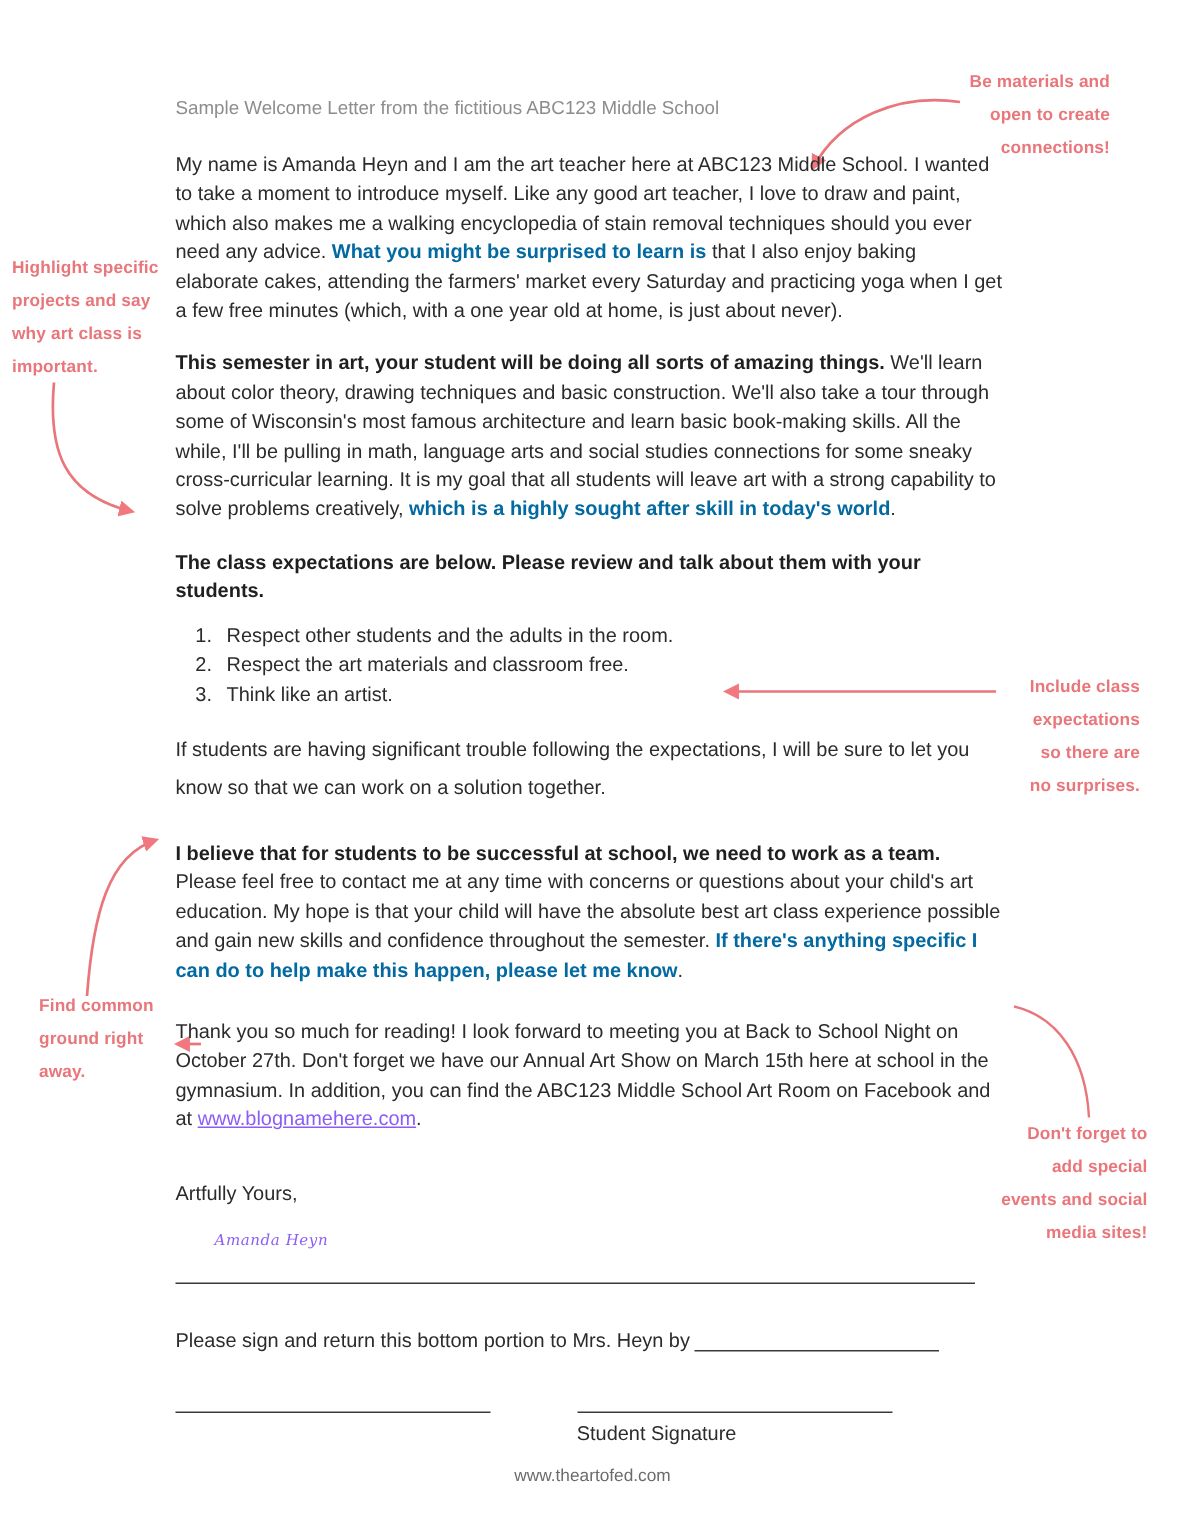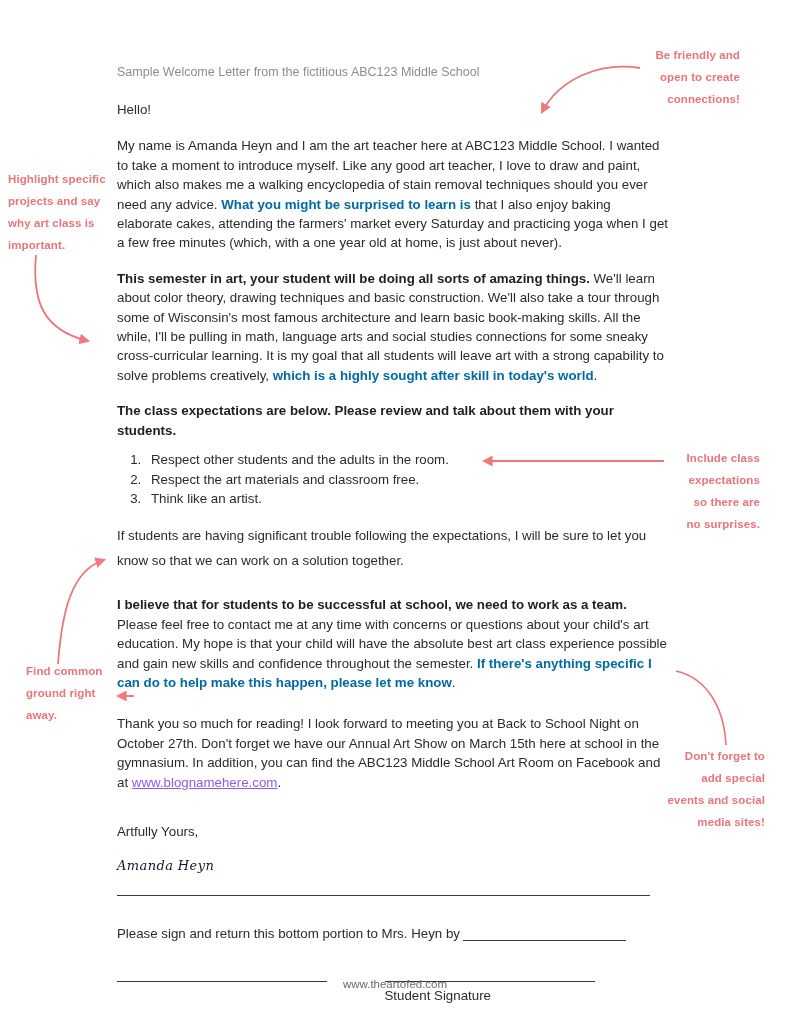--- a/index.html
+++ b/index.html
@@ -69,24 +69,25 @@
     color: #2b2b2b;
     font-size: 13.3px;
     line-height: 19.4px;
   }
   ol.expect li { padding-left: 6px; }
 
   .closing { margin-top: 30px; }
   .signature {
     font-family: "DejaVu Serif", serif;
     font-style: italic;
-    font-size: 13px;
-    color: #0f172a;
+    font-size: 10px;
+    color: #8b5cf6;
     margin-top: 17px;
     letter-spacing: 0.4px;
+    margin-left: 26px;
   }
   .rule-full {
     margin-top: 22px;
     border-top: 1px solid #3a3a3a;
     width: 533px;
   }
   .signline-row {
     display: flex;
     margin-top: 40px;
     width: 535px;
@@ -147,21 +148,21 @@
     <path d="M 664 461 L 484 461" fill="none" stroke="#e8767a" stroke-width="1.8" marker-end="url(#ah)"></path>
 
     <path d="M 58 664 C 62 610 72 570 104 560" fill="none" stroke="#e8767a" stroke-width="1.8" marker-end="url(#ah)"></path>
 
     <path d="M 134 696 L 118 696" fill="none" stroke="#e8767a" stroke-width="1.8" marker-end="url(#ah)"></path>
 
     <path d="M 726 745 C 724 706 706 678 676 671" fill="none" stroke="#e8767a" stroke-width="1.6"></path>
   </svg>
 
   <div class="annot right" style="left:600px; top:44px; width:140px;">
-    <div>Be friendly and</div>
+    <div>Be materials and</div>
     <div>open to create</div>
     <div>connections!</div>
   </div>
 
   <div class="annot left" style="left:8px; top:168px; width:105px;">
     <div>Highlight specific</div>
     <div>projects and say</div>
     <div>why art class is</div>
     <div>important.</div>
   </div>
@@ -183,21 +184,20 @@
     <div>Don't forget to</div>
     <div>add special</div>
     <div>events and social</div>
     <div>media sites!</div>
   </div>
 
   <div class="letter">
 
     <div class="doc-subject">Sample Welcome Letter from the fictitious ABC123 Middle School</div>
 
-    <p class="para greeting">Hello!</p>
 
     <p class="para"><span>My name is Amanda Heyn and I am the art teacher here at ABC123 Middle School. I wanted to take a moment to introduce myself. Like any good art teacher, I love to draw and paint, which also makes me a walking encyclopedia of stain removal techniques should you ever need any advice. </span><span class="g">What you might be surprised to learn is</span><span> that I also enjoy baking elaborate cakes, attending the farmers' market every Saturday and practicing yoga when I get a few free minutes (which, with a one year old at home, is just about never).</span></p>
 
     <p class="para"><span class="b">This semester in art, your student will be doing all sorts of amazing things.</span><span> We'll learn about color theory, drawing techniques and basic construction. We'll also take a tour through some of Wisconsin's most famous architecture and learn basic book-making skills. All the while, I'll be pulling in math, language arts and social studies connections for some sneaky cross-curricular learning. It is my goal that all students will leave art with a strong capability to solve problems creatively, </span><span class="g">which is a highly sought after skill in today's world</span><span>.</span></p>
 
     <p class="para" style="margin-bottom:10px;"><span class="b">The class expectations are below. Please review and talk about them with your students.</span></p>
 
     <ol class="expect">
       <li>Respect other students and the adults in the room.</li>
       <li>Respect the art materials and classroom free.</li>

